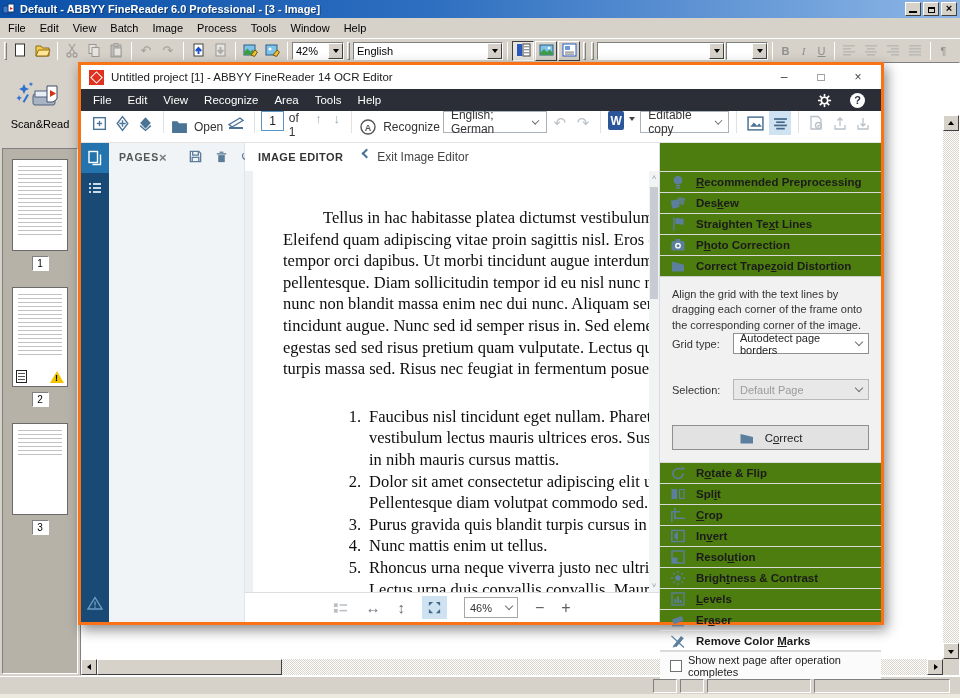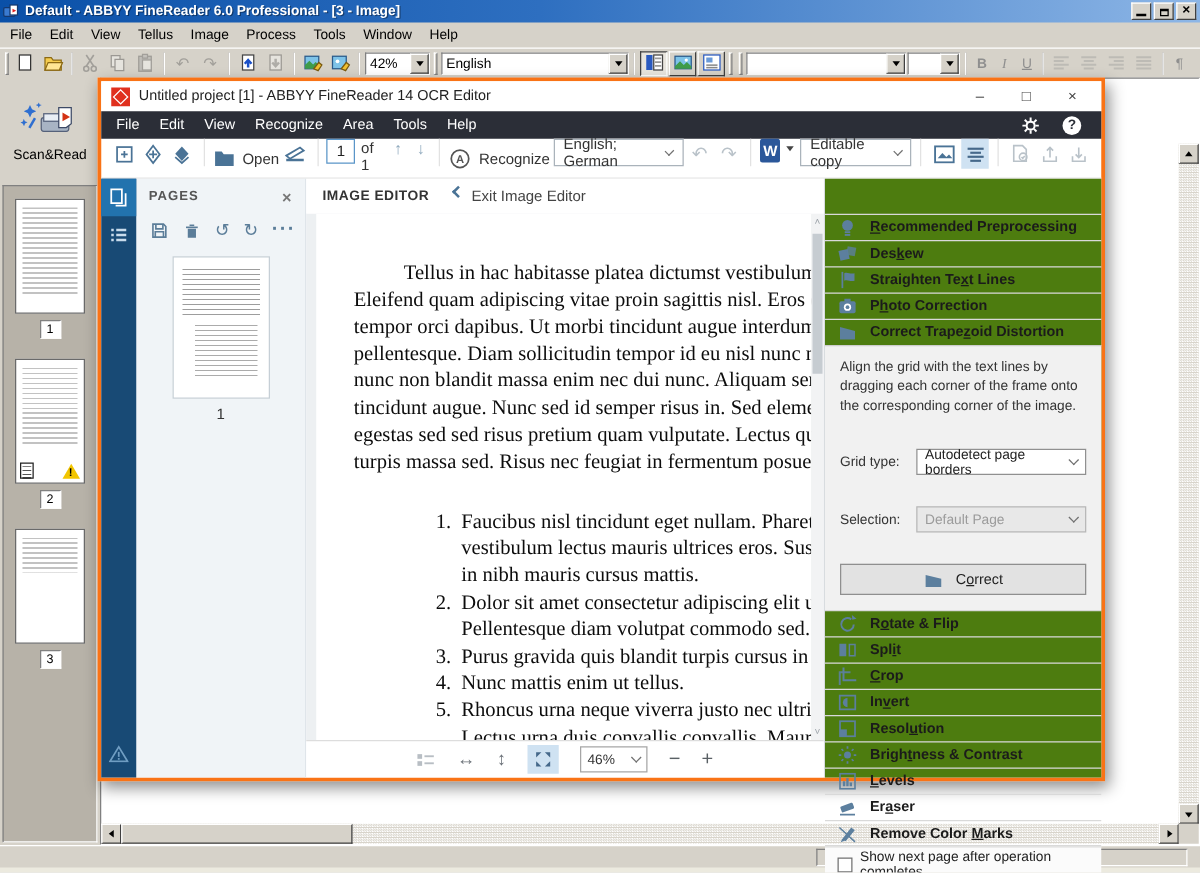--- a/index.html
+++ b/index.html
@@ -74,21 +74,21 @@
   .wbadge{width:19px;height:19px;background:#2b579a;color:#fff;font-weight:bold;font-size:12px;display:flex;align-items:center;justify-content:center;border-radius:2px}
   .smallcaret{width:0;height:0;border:3.5px solid transparent;border-top:4.5px solid #444;margin:6px 2px 0 2px}
   .viewtgl{width:26px;height:24px;display:flex;align-items:center;justify-content:center;color:#4a7396}
   .viewtgl.sel{background:#cfe2f2}
   .grayic{color:#b9c2c9}
   .i-content{flex:1;display:flex;min-height:0}
   .iconbar{width:28px;background:#184a75;display:flex;flex-direction:column;align-items:center;position:relative;flex:0 0 28px}
   .ib-tile{width:28px;height:30px;display:flex;align-items:center;justify-content:center;color:#c9dcec}
   .ib-tile.active{background:#2273ae;color:#fff}
   .ib-warn{position:absolute;bottom:12px;left:0;width:28px;display:flex;justify-content:center;color:#6f9dc2}
-  .pages{width:136px;background:#f0f4f7;display:flex;flex-direction:column;border-right:1px solid #dfe5ea;flex:0 0 136px}
+  .pages{width:136px;background:#f0f4f7;display:flex;border-right:1px solid #dfe5ea;flex:0 0 136px}
   .p-head{height:28px;display:flex;align-items:center;padding:0 10px;font-size:10.5px;font-weight:bold;letter-spacing:.8px;color:#555}
   .p-x{margin-left:auto;color:#777;font-size:13px}
   .p-tools{height:26px;display:flex;align-items:center;gap:11px;padding:0 11px;color:#5b7d99}
   .p-thumbwrap{margin-top:8px;display:flex;flex-direction:column;align-items:center}
   .p-thumb{width:78px;height:114px;background:#fff;border:1px solid #c6cfd6;padding:9px 7px 0}
   .m-para{height:38px;background:repeating-linear-gradient(180deg,#9d9d9d 0 1px,transparent 1px 4px)}
   .m-list{height:42px;margin:7px 2px 0 10px;background:repeating-linear-gradient(180deg,#ababab 0 1px,transparent 1px 4px)}
   .p-num{font-size:12px;color:#333;margin-top:5px}
   .editor{flex:1;display:flex;flex-direction:column;min-width:0;border-right:1px solid #d8dcdf}
   .e-head{height:28px;display:flex;align-items:center;padding:0 13px;gap:20px;background:#fff;flex:0 0 28px}
@@ -109,21 +109,21 @@
   .zch{font-size:15px;color:#6b7178}
   .z-fit{width:25px;height:23px;background:#cfe2f2;display:flex;align-items:center;justify-content:center;color:#45688a}
   .z-combo{width:54px;height:21px;border:1px solid #a6a6a6;font-size:11px;display:flex;align-items:center;padding:0 5px;gap:5px;color:#333}
   .zpm{font-size:16px;color:#5a6065}
   .rightpanel{width:221px;display:flex;flex-direction:column;background:#4d7c0f;font-size:11.5px;flex:0 0 221px}
   .rp-spacer{height:28px;flex:0 0 28px}
   .rp-row{height:21px;flex:0 0 21px;display:flex;align-items:center;gap:7px;padding:0 7px;border-top:1px solid #d9d9d9;font-weight:bold;color:#1b1b1b;font-size:11.5px}
   .rp-row .ic{width:22px;display:flex;justify-content:center;color:#5c7f9e;flex:0 0 22px}
   .rp-last{border-bottom:1px solid #d9d9d9}
   .rp-section{background:#f1f1f1;border-top:1px solid #cdcdcd;padding:10px 12px 12px;color:#333;font-size:11px}
-  .rp-desc{line-height:1.4;margin-bottom:26px;white-space:pre-line}
+  .rp-desc{line-height:1.4;margin-bottom:0;white-space:pre-line}
   .rp-field{display:flex;align-items:center;margin-bottom:25px;gap:5px}
   .rp-field .lbl{width:56px;flex:0 0 56px}
   .rp-select{flex:1;height:21px;background:#fff;border:1px solid #909090;display:flex;align-items:center;padding:0 6px;font-size:11px;color:#222;gap:4px}
   .rp-select .sp{flex:1}
   .rp-select.disabled{background:#e8e8e8;color:#9b9b9b;border-color:#b8b8b8}
   .rp-correct{height:25px;background:#e2e2e2;border:1px solid #8f8f8f;display:flex;align-items:center;justify-content:center;gap:10px;font-size:11.5px;color:#222;margin-top:3px}
   .rp-gap{flex:1}
   .rp-check{height:28px;flex:0 0 28px;border-top:1px solid #dcdcdc;display:flex;align-items:center;gap:6px;padding:0 10px;font-size:11px;color:#222;background:#fbfbfb}
   .cb{width:12px;height:12px;border:1px solid #707070;background:#fff;flex:0 0 12px}
   svg{display:block}
@@ -148,21 +148,21 @@
         </span>
       <span class="wbtn">
           <span class="xx">×</span>
         </span>
     </span>
   </div>
   <div class="o-menubar" id="o-menu">
       <span class="mi">File</span>
       <span class="mi">Edit</span>
       <span class="mi">View</span>
-      <span class="mi">Tellus</span>
+      <span class="mi">Batch</span>
       <span class="mi">Image</span>
       <span class="mi">Process</span>
       <span class="mi">Tools</span>
       <span class="mi">Window</span>
       <span class="mi">Help</span>
     </div>
   <div class="o-toolbar" id="o-toolbar">
       <span class="tgrip"></span>
       <span class="tico">
         <svg width="17" height="17" viewBox="0 0 17 17">

